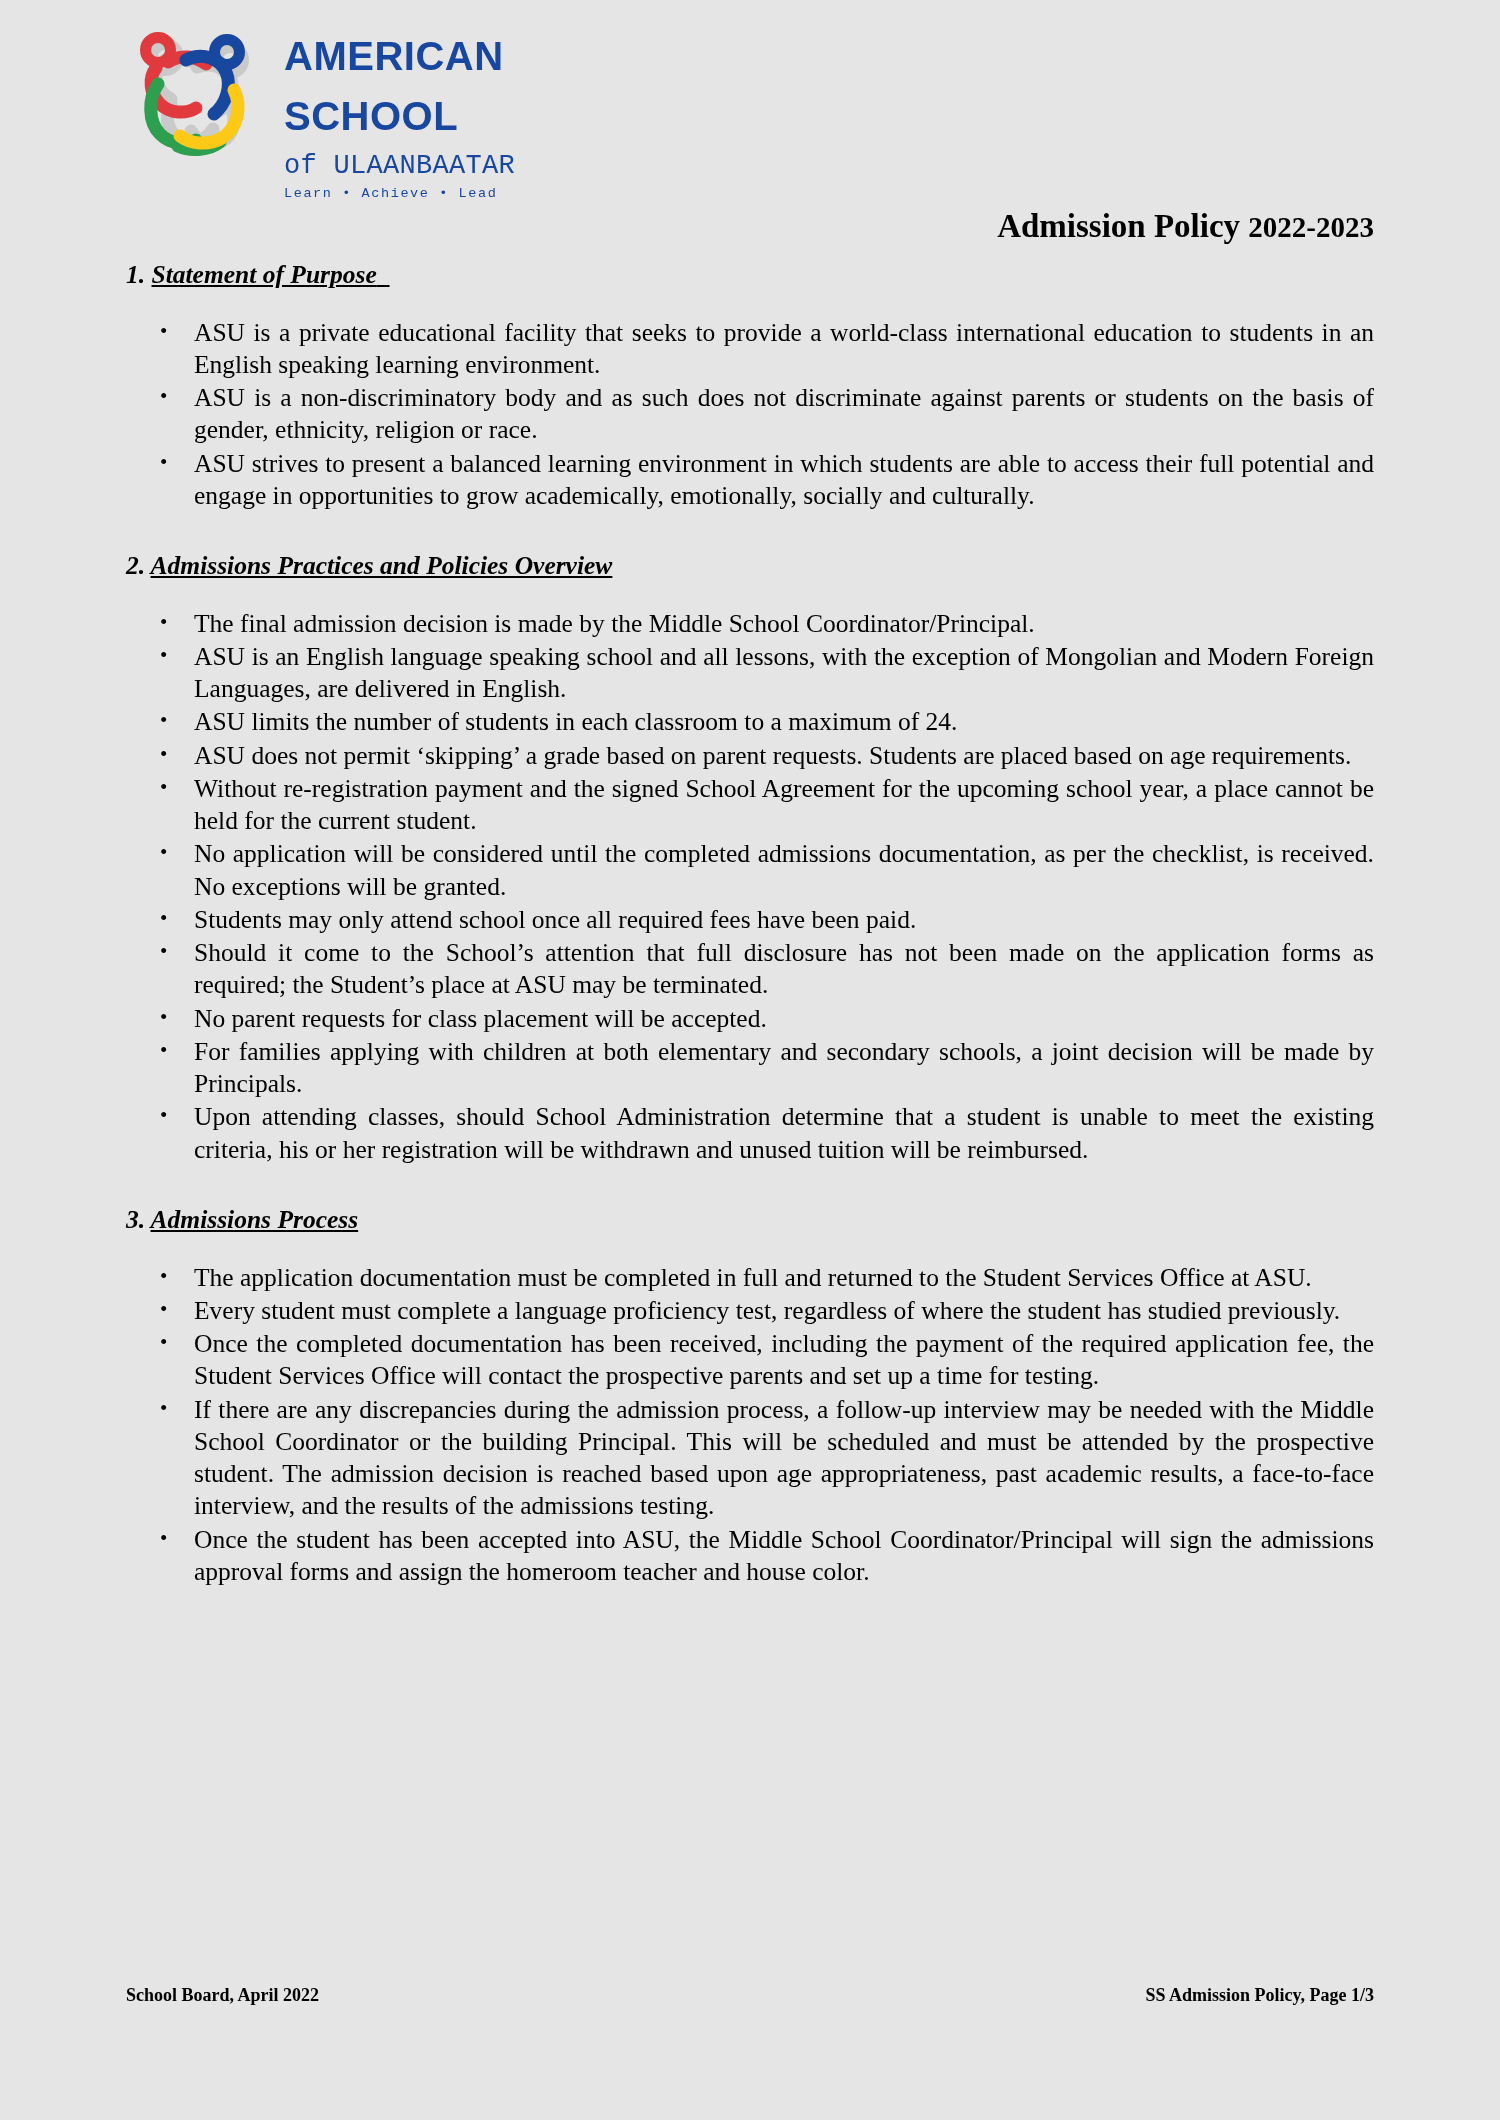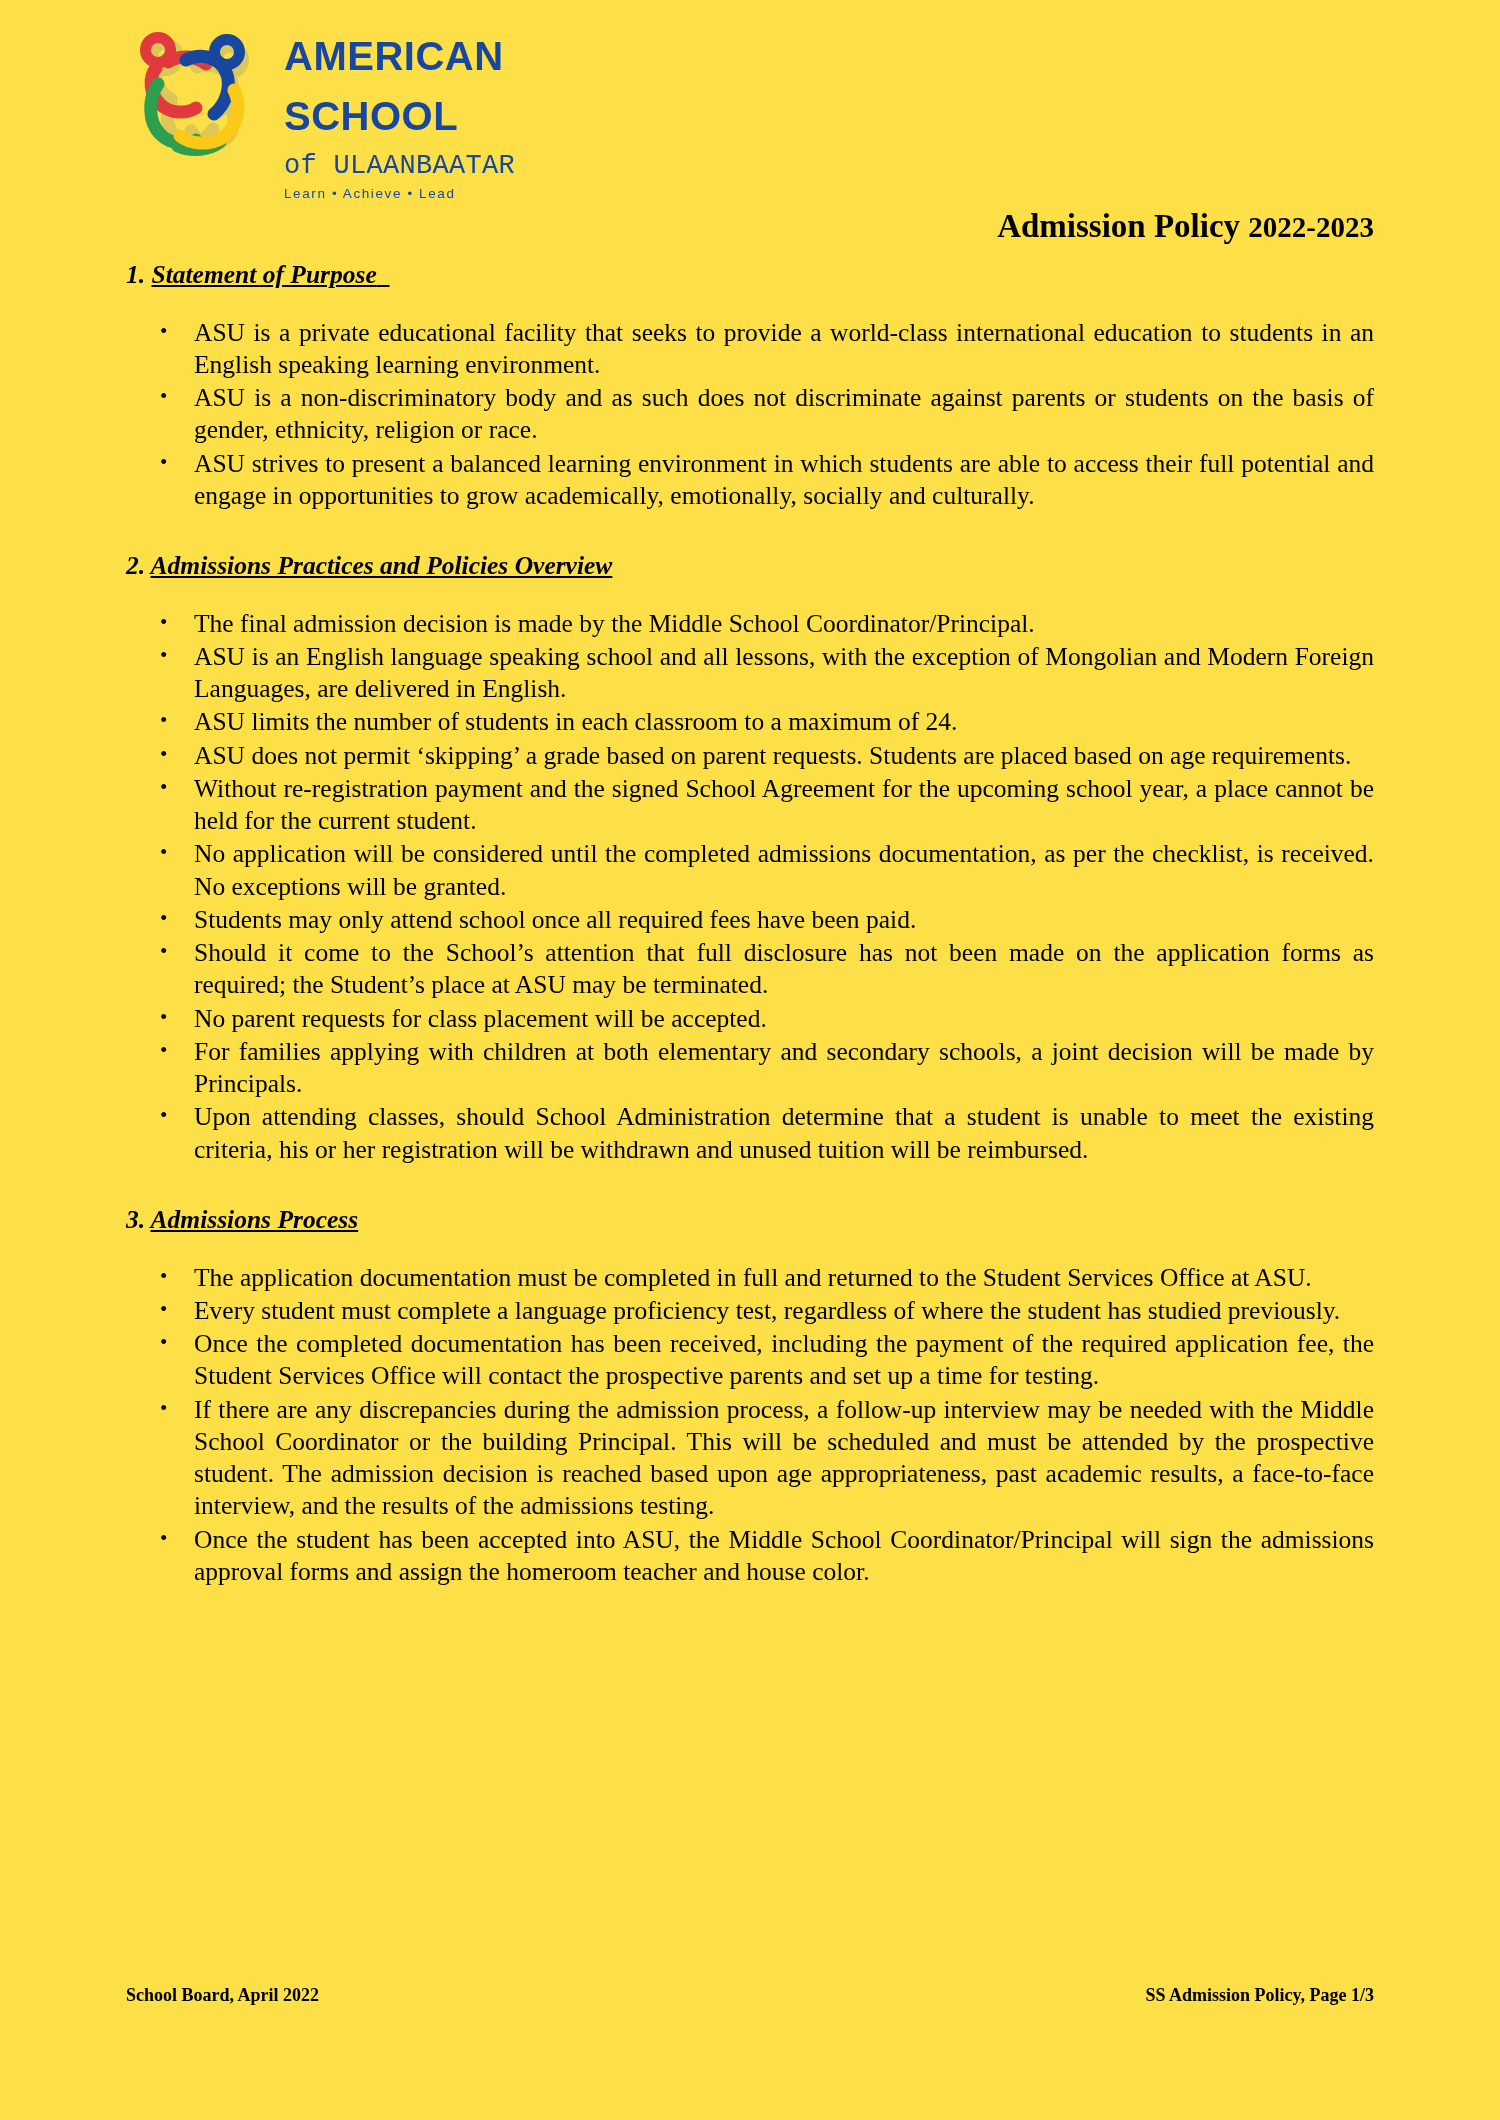--- a/index.html
+++ b/index.html
@@ -4,21 +4,21 @@
 <style>
   html, body {
     margin: 0;
     padding: 0;
     background: #ffffff;
   }
   .page {
     position: relative;
     width: 1500px;
     height: 2120px;
-    background: #fde047;
+    background: #e5e5e5;
     box-sizing: border-box;
     font-family: "Liberation Serif", "DejaVu Serif", serif;
     color: #000000;
     overflow: hidden;
   }
 
   
   .logo-block {
     position: absolute;
     left: 126px;
@@ -50,21 +50,21 @@
   .logo-school { margin-top: 20px; }
   .logo-of {
     font-family: Liberation Mono, monospace;
     font-size: 27px;
     color: #17479e;
     display: block;
     margin-top: 17px;
     letter-spacing: 0.3px;
   }
   .logo-tagline {
-    font-family: Liberation Sans, sans-serif;
+    font-family: Liberation Mono, monospace;
     font-size: 13.5px;
     color: #17479e;
     display: block;
     margin-top: 7px;
     letter-spacing: 1.6px;
   }
 
   
   .doc-title {
     position: absolute;

